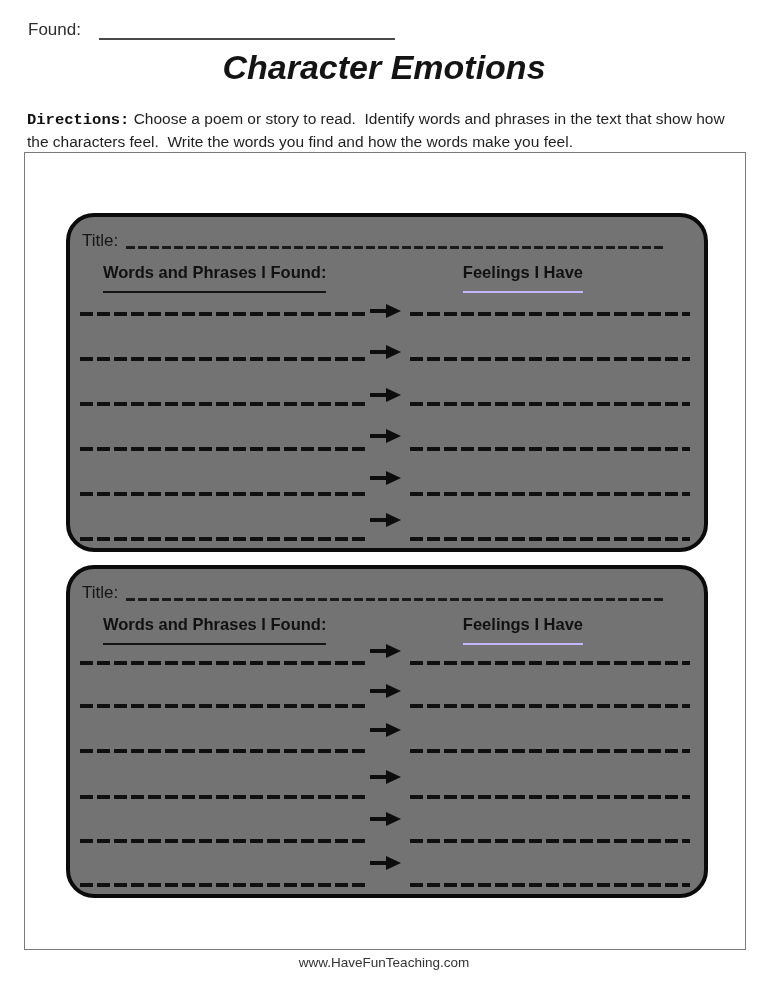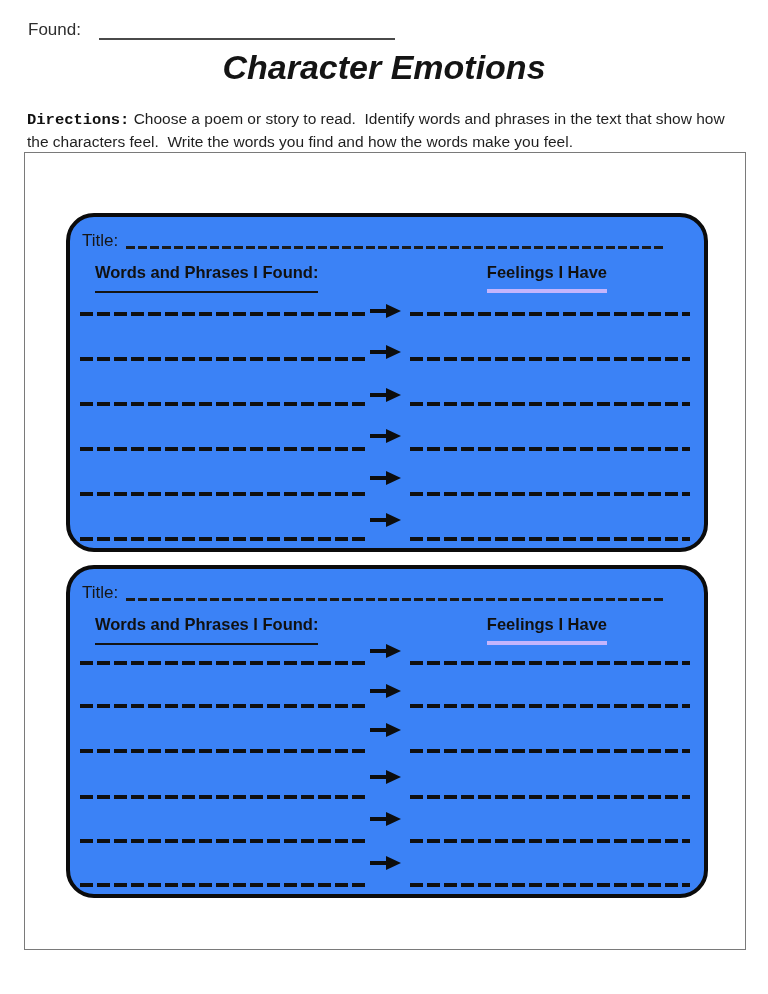--- a/index.html
+++ b/index.html
@@ -31,40 +31,40 @@
   
   .frame{
     position:absolute;left:24px;top:152px;width:722px;height:798px;
     border:1px solid #7a7a7a;box-sizing:border-box;background:#fff;
   }
 
   
   .ebox{
     position:absolute;left:66px;width:642px;
     border:4px solid #0b0b0b;border-radius:28px;
-    box-sizing:border-box;background:#3b82f6;
+    box-sizing:border-box;background:#737373;
   }
   .box1{top:213px;height:339px;}
   .box2{top:565px;height:333px;}
 
   .box-title{
     position:absolute;top:14px;left:12px;right:40px;
     display:flex;align-items:flex-end;font-size:17px;color:#161616;
   }
   .box-title-line{
     flex:1;margin-left:8px;margin-bottom:2px;height:3px;
     background:repeating-linear-gradient(90deg,#1b1b1b 0 9px,transparent 9px 12px);
   }
 
   .col-headers{
     position:absolute;top:46px;left:12px;right:12px;
     display:flex;font-size:16.5px;font-weight:bold;color:#111;
   }
-  .header-left{margin-left:13px;border-bottom:2px solid #141414;padding-bottom:9px;}
-  .header-right{margin-left:auto;margin-right:85px;border-bottom:4px solid #c4b5fd;padding-bottom:1px;}
+  .header-left{margin-left:21px;border-bottom:2px solid #141414;padding-bottom:9px;}
+  .header-right{margin-left:auto;margin-right:109px;border-bottom:2px solid #c4b5fd;padding-bottom:1px;}
 
   
   .row{position:absolute;left:0;width:100%;height:4px;}
   .wline,.fline{
     position:absolute;top:0;height:4px;
     background:repeating-linear-gradient(90deg,#101010 0 13px,transparent 13px 17px);
   }
   .wline{left:10px;width:285px;}
   .fline{left:340px;width:280px;}
   .arrow-icon{position:absolute;left:300px;width:32px;height:16px;display:block;}
@@ -243,14 +243,15 @@
       <span class="arrow-icon">
           <svg width="32" height="16" viewBox="0 0 32 16">
             <path d="M0 8 H18" stroke="#0d0d0d" stroke-width="4"></path>
             <path d="M16 1 L31 8 L16 15 Z" fill="#0d0d0d"></path>
           </svg>
         </span>
       <span class="fline"></span>
     </div>
   </div>
 
+  <div class="footer">www.HaveFunTeaching.com</div>
 
 </div>
 
 </body></html>

